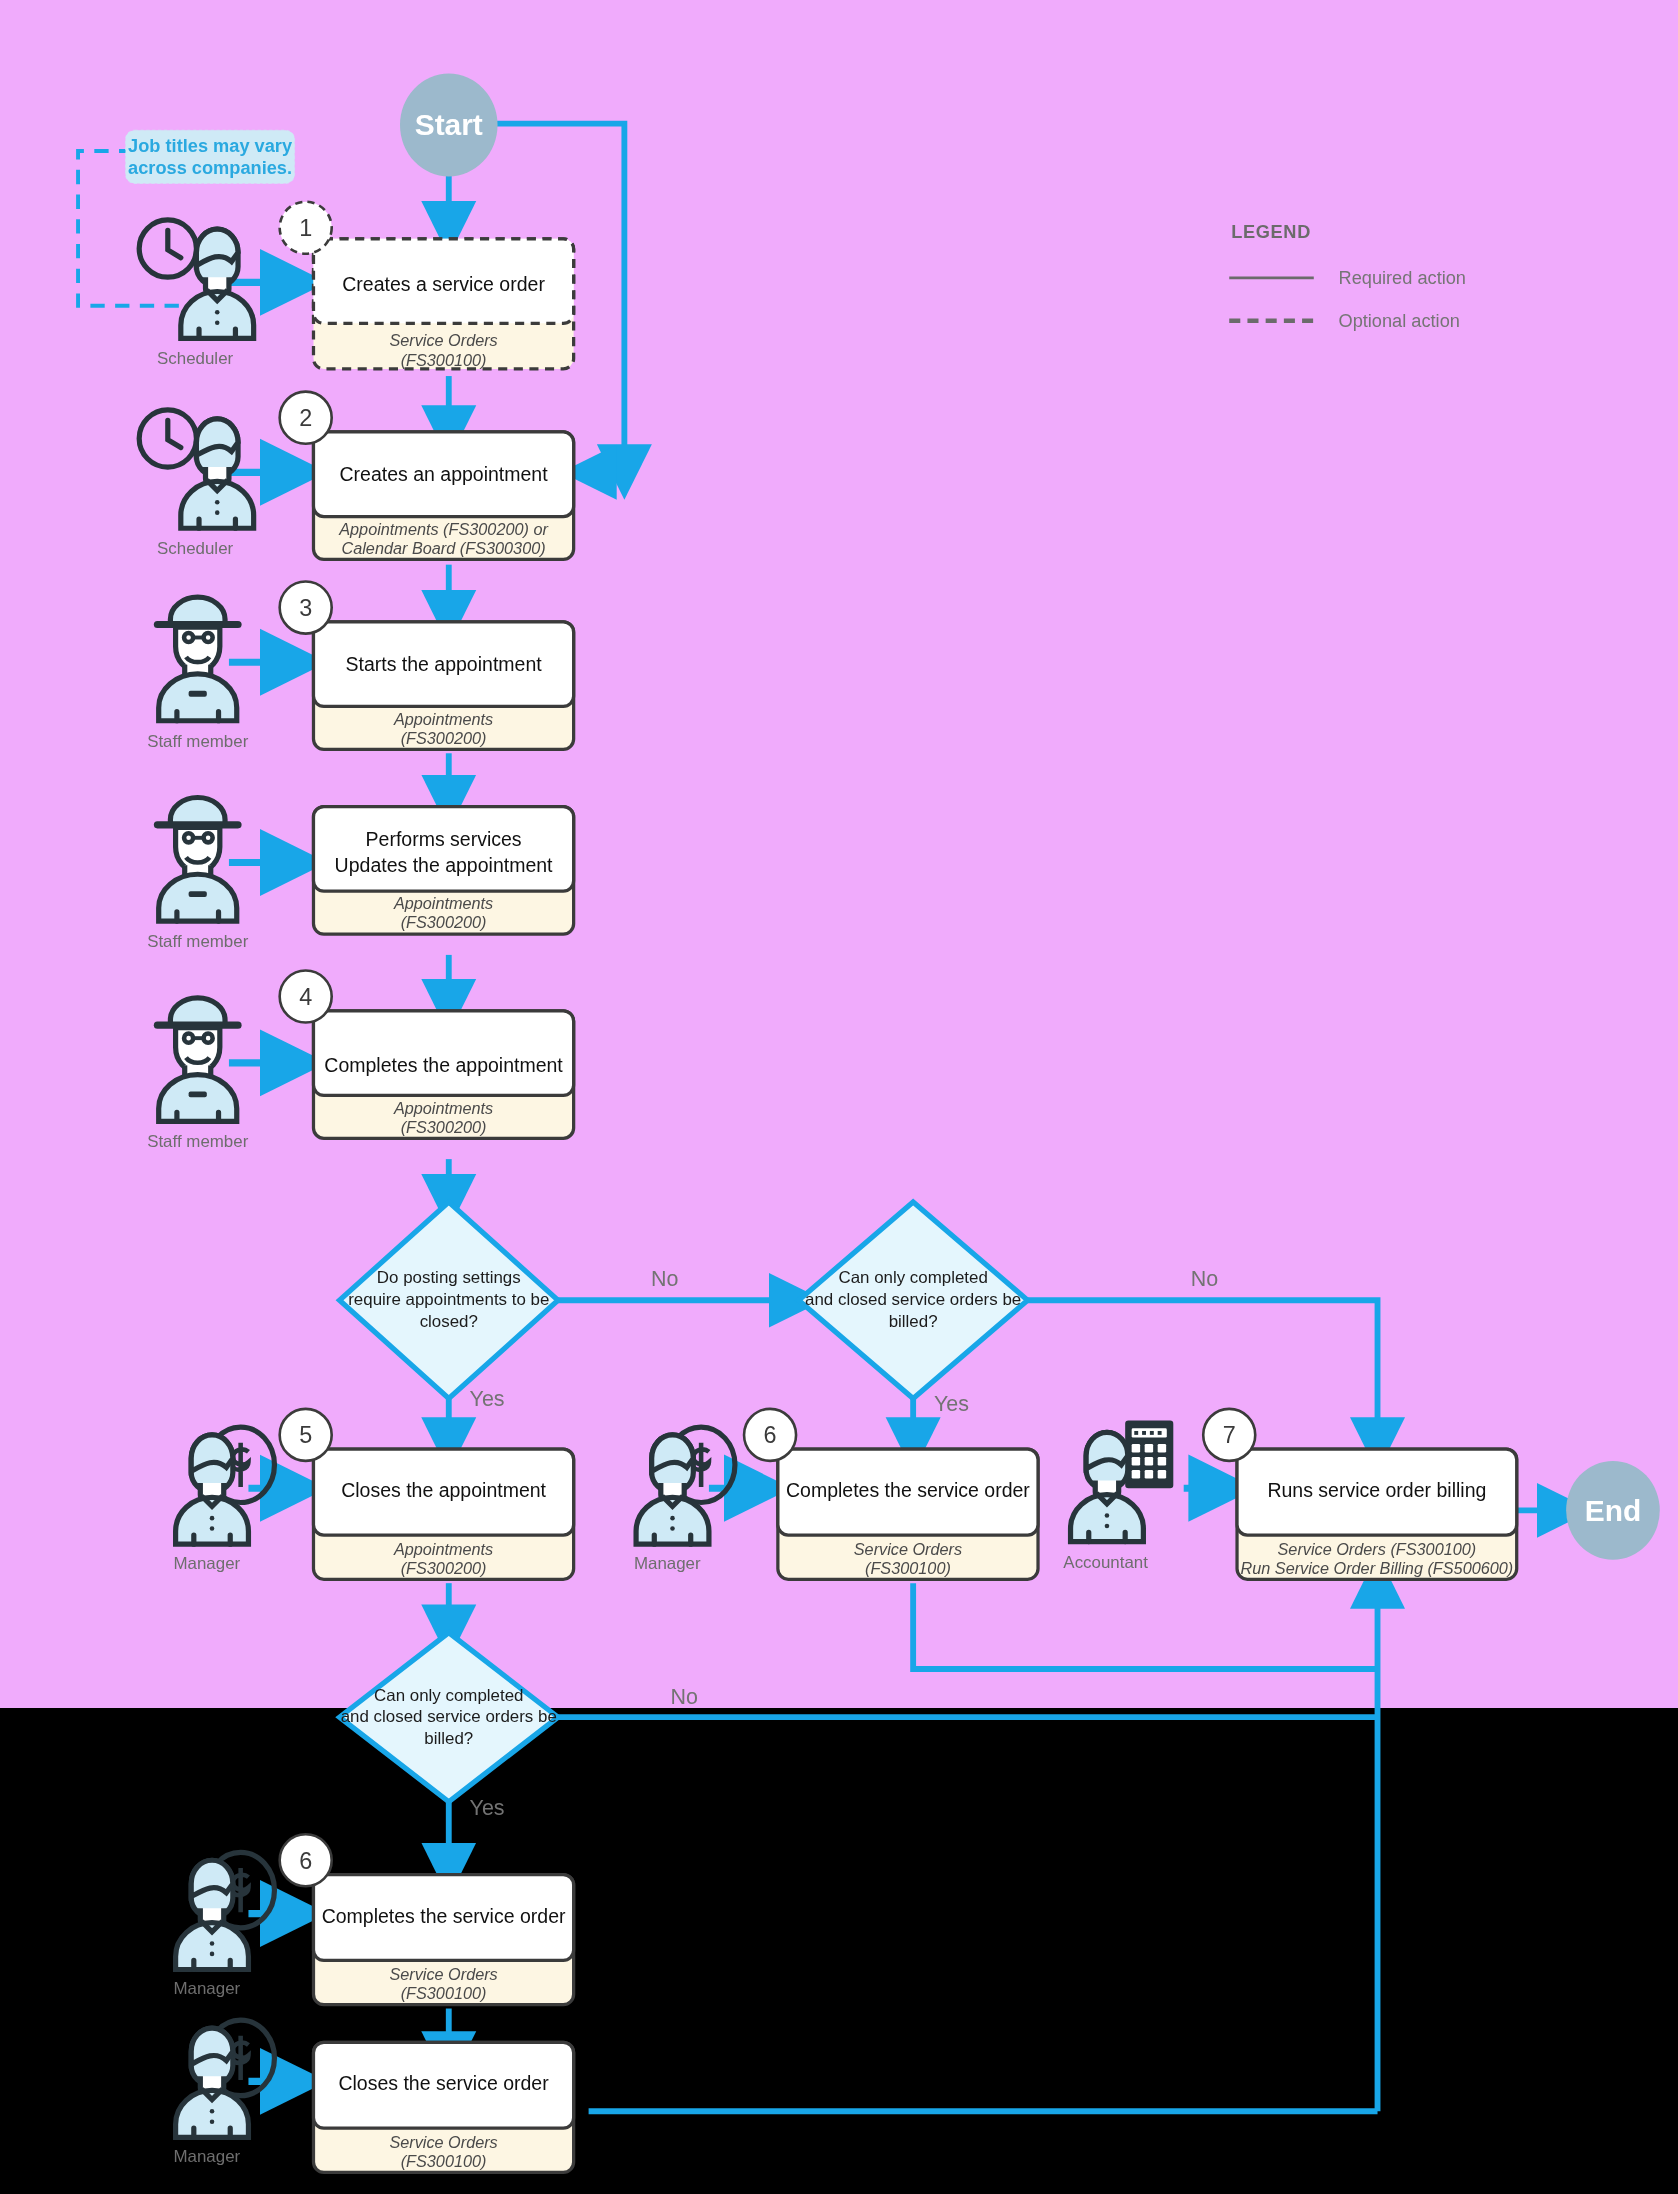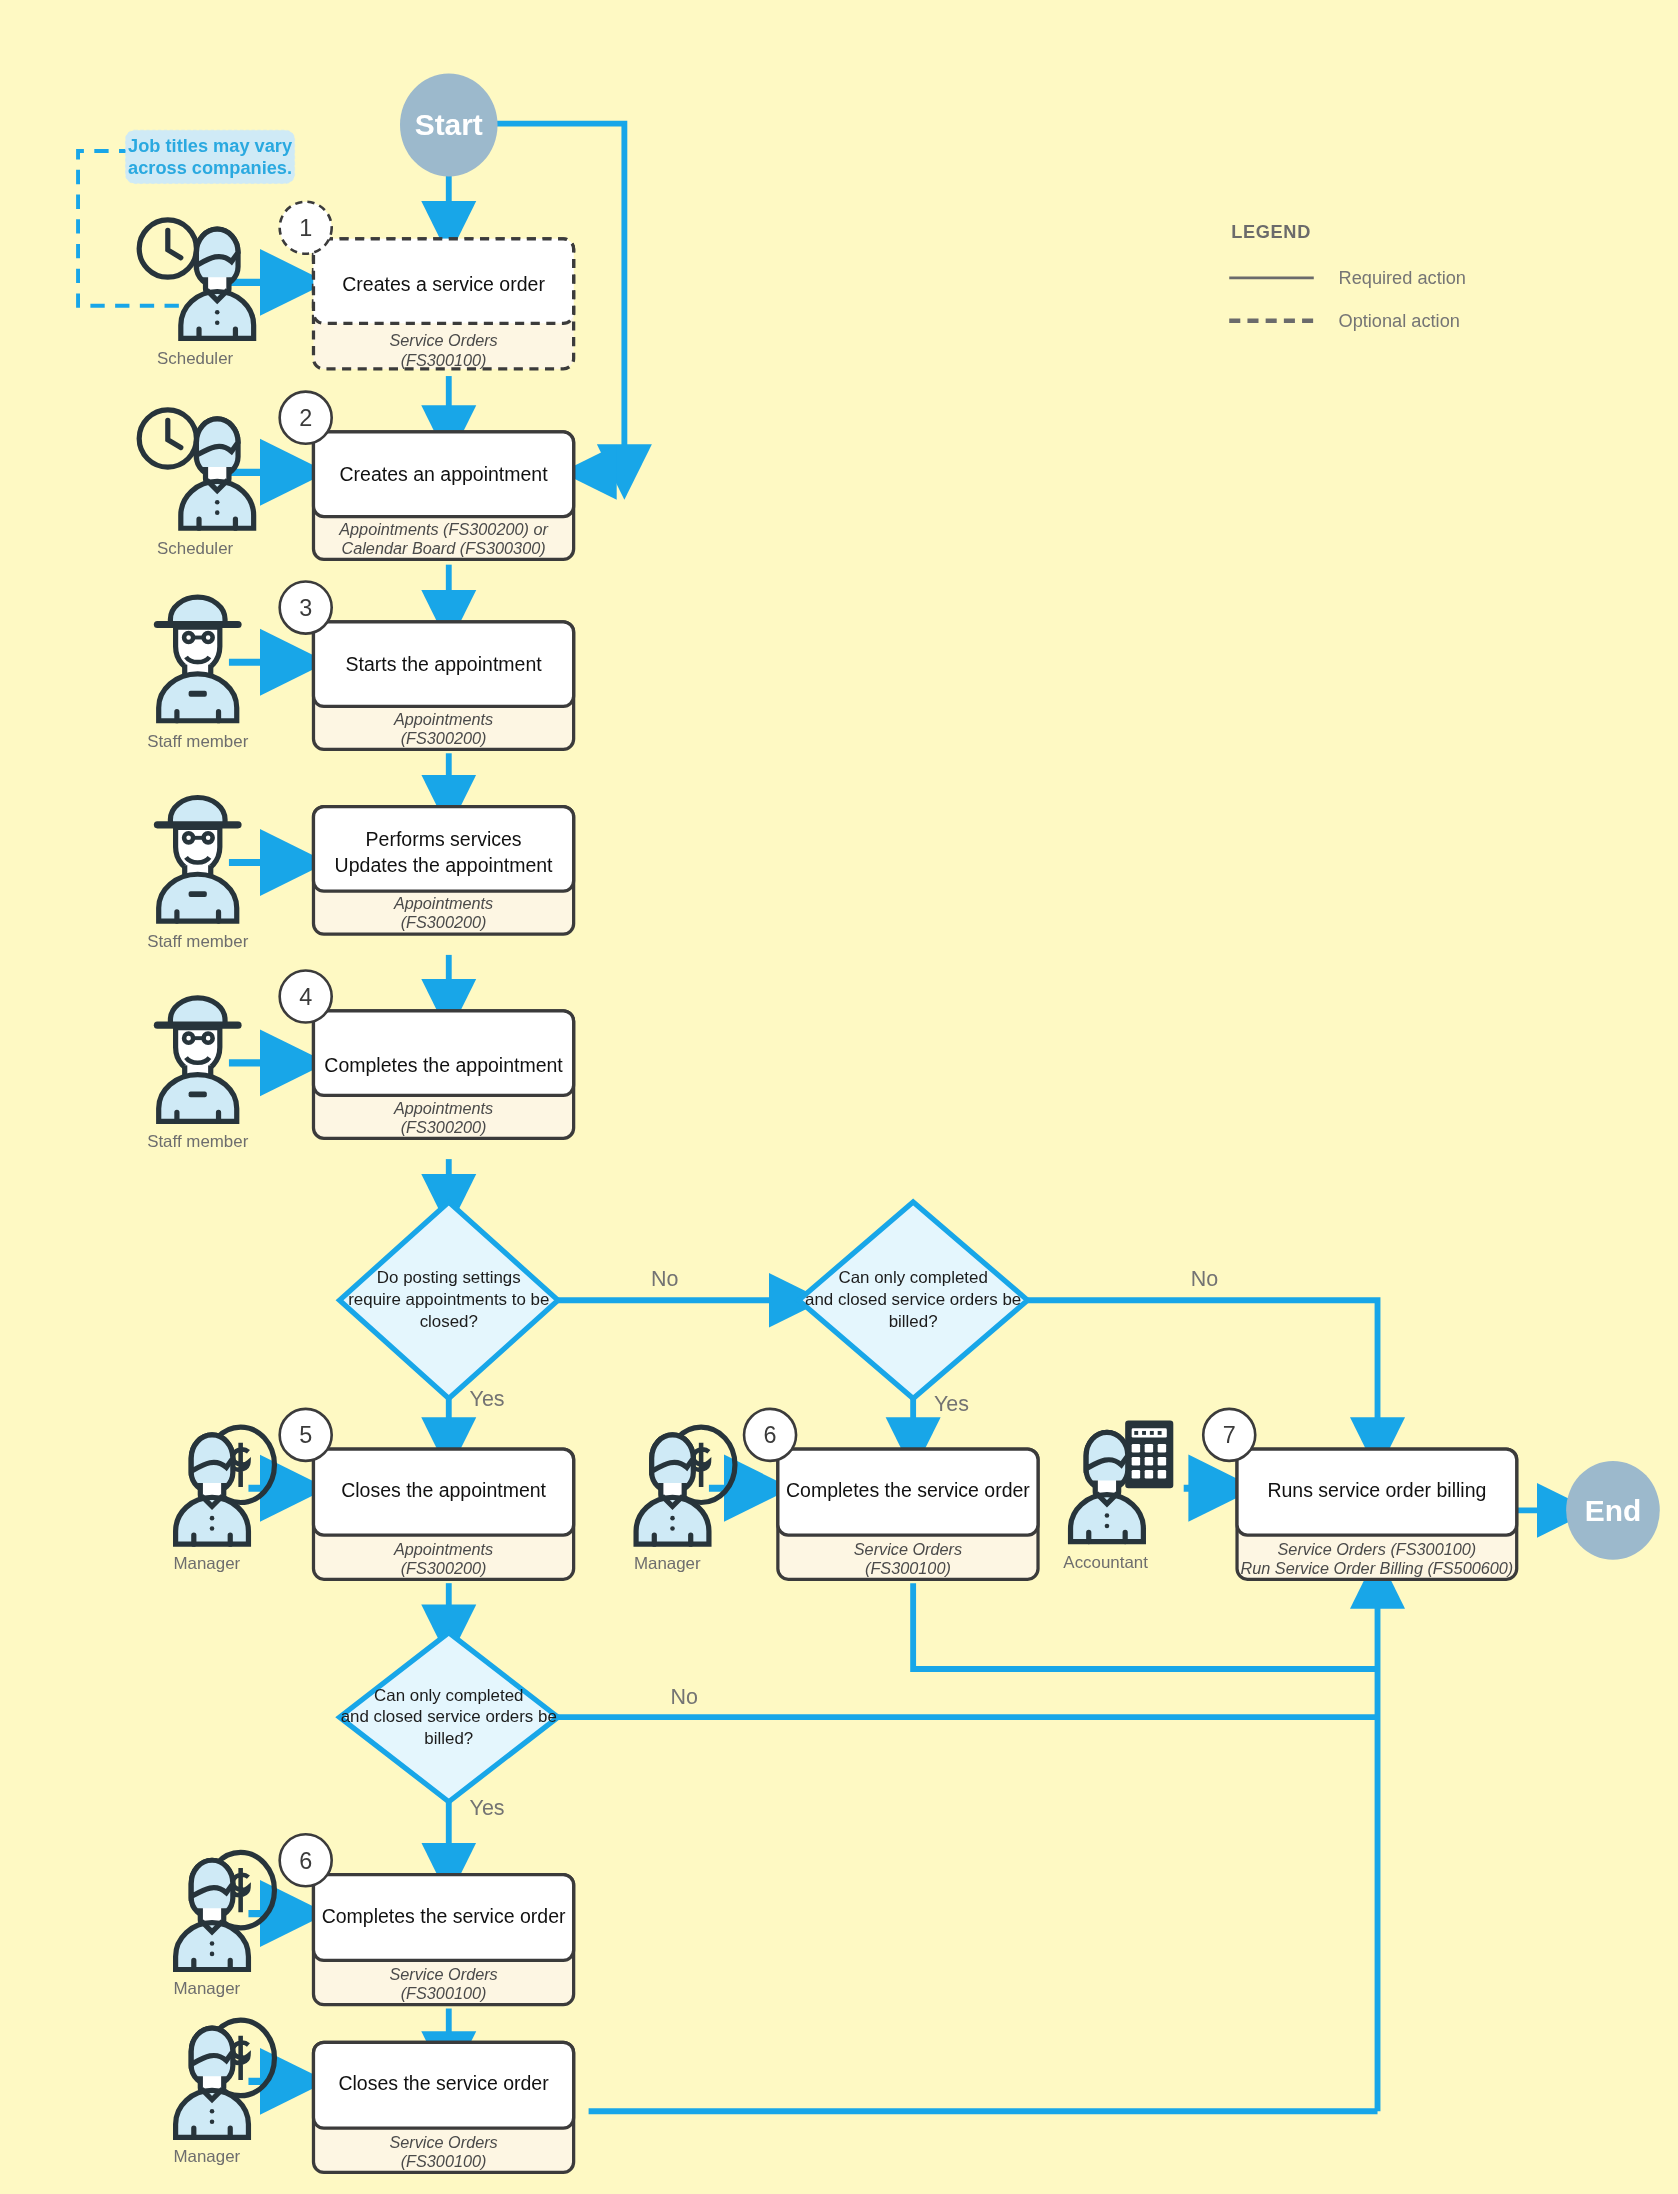--- a/index.html
+++ b/index.html
@@ -1,18 +1,18 @@
 <!DOCTYPE html>
 <html style="font-size:10.4px"><head>
 <meta charset="utf-8">
 <style>
   html,body{margin:0;padding:0;background:#000;}
   body{width:1678px;height:2194px;overflow:hidden;
        font-family:"Liberation Sans","DejaVu Sans",sans-serif;}
-  #stage{position:relative;width:1678px;height:2194px;background:#fef9c3;}
+  #stage{position:relative;width:1678px;height:1708px;background:#f0abfc;}
   svg.layer{position:absolute;left:0;top:0;width:1678px;height:2194px;}
 
   
   .t-start      {font-size:46px;font-weight:bold;fill:#ffffff;}
   .t-box        {font-size:30px;fill:#111111;}
   .t-sys        {font-size:25px;fill:#4a4a4a;font-style:italic;}
   .t-role       {font-size:26px;fill:#6e6e6e;}
   .t-num        {font-size:36px;fill:#3b3b3b;}
   .t-branch     {font-size:33px;fill:#737373;}
   .t-diamond    {font-size:26px;fill:#1c1c1c;}

